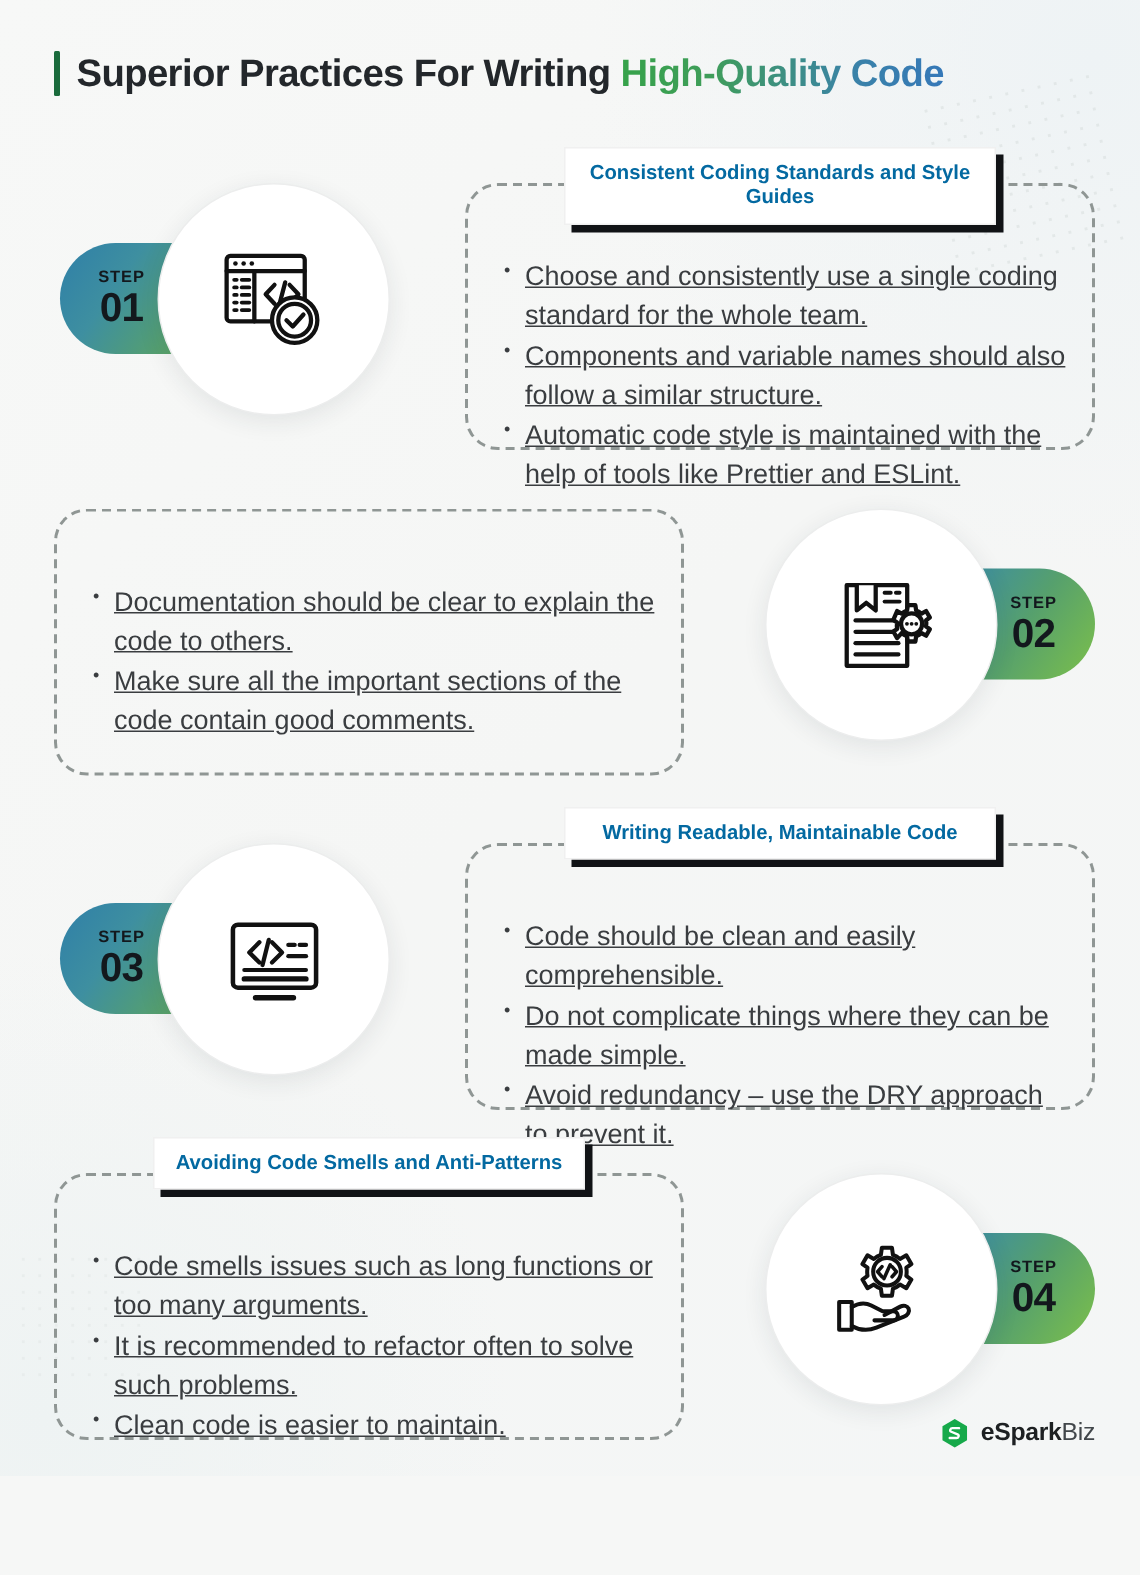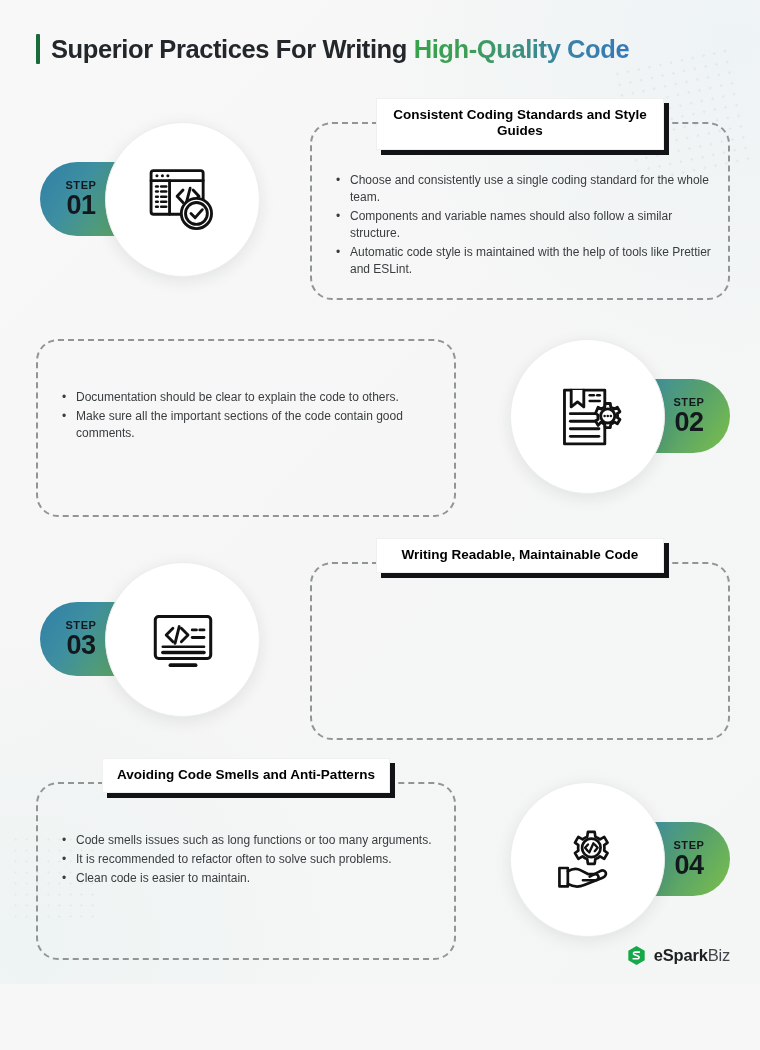--- a/index.html
+++ b/index.html
@@ -169,45 +169,46 @@
   .card-title-wrap {
     position: absolute;
     top: -26px;
     left: 50%;
     transform: translateX(-50%);
     width: 288px;
   }
   .card-title {
     position: relative;
     background: #ffffff;
-    color: #000000;
+    color: #0369a1;
     font-size: 13.5px;
     font-weight: bold;
     line-height: 1.22;
     text-align: center;
     padding: 8px 10px 9px;
     border: 1px solid #f0f0f0;
     box-shadow: 5px 5px 0 0 #111316;
     z-index: 3;
   }
 
   .bullets {
     position: absolute;
     top: 48px;
     left: 22px;
     right: 16px;
     list-style: none;
   }
   .bullets li {
     position: relative;
     padding-left: 16px;
-    font-size: 12px;
+    font-size: 18px;
     line-height: 1.42;
     color: #3a3d40;
     margin-bottom: 2px;
+    text-decoration: underline;
   }
   .bullets li::before {
     content: "•";
     position: absolute;
     left: 2px;
     top: -0.5px;
     color: #3a3d40;
     font-size: 12px;
   }
 
@@ -344,20 +345,25 @@
           <line x1="26" y1="58" x2="75" y2="58" stroke-width="3.2"></line>
           <line x1="26" y1="65" x2="75" y2="65" stroke-width="4.2"></line>
           <line x1="35" y1="80" x2="65" y2="80" stroke-width="4.4"></line>
         </svg>
       </div>
     </div>
     <div class="card right">
       <div class="card-title-wrap">
         <div class="card-title">Writing Readable, Maintainable Code</div>
       </div>
+      <ul class="bullets">
+        <li>Code should be clean and easily comprehensible.</li>
+        <li>Do not complicate things where they can be made simple.</li>
+        <li>Avoid redundancy – use the DRY approach to prevent it.</li>
+      </ul>
     </div>
   </div>
 
   <div class="row row-4">
     <div class="media right">
       <div class="badge">
         <span class="step-word">STEP</span>
         <span class="step-num">04</span>
       </div>
       <div class="circle">

